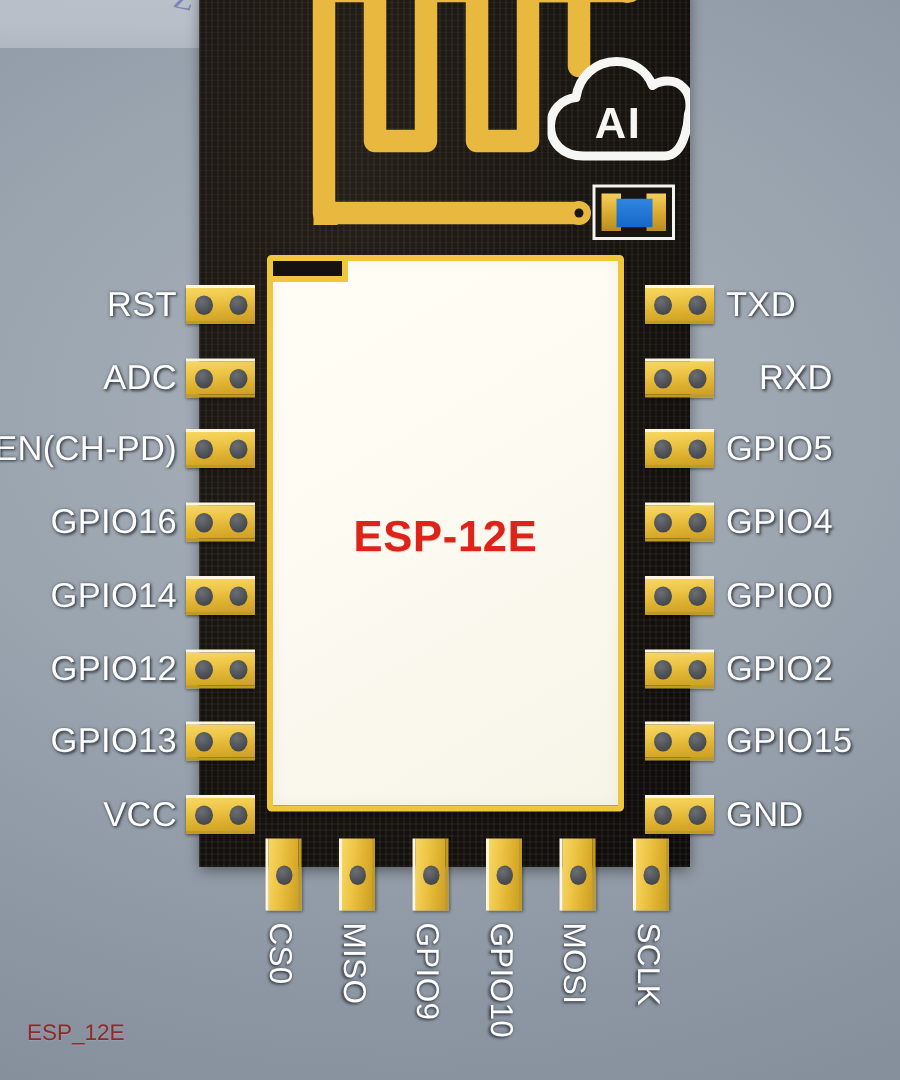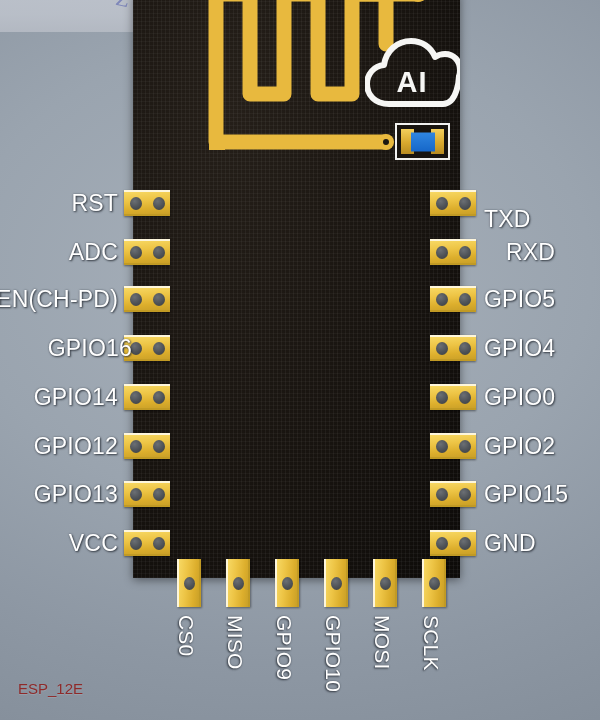--- a/index.html
+++ b/index.html
@@ -238,20 +238,24 @@
         <text x="47" y="58" font-family="'Liberation Sans', sans-serif" font-size="29" font-weight="bold" fill="#f6f6f4" text-anchor="middle" letter-spacing="1">AI</text>
       </svg>
     </div>
 
     <div class="led">
       <div class="led-pad left"></div>
       <div class="led-pad right"></div>
       <div class="led-die"></div>
     </div>
 
+    <div class="shield">
+      <div class="shield-notch"></div>
+      <div class="chip-name">ESP-12E</div>
+    </div>
   </div>
 
   <div id="pins-layer">
       <div class="pad-side" style="left: 124px; top: 190px;">
         <span class="pad-hole"></span>
         <span class="pad-hole"></span>
       </div>
       <div class="pin-label left" style="right: 482px; top: 203px;">RST</div>
       <div class="pad-side" style="left: 124px; top: 239px;">
         <span class="pad-hole"></span>
@@ -260,21 +264,21 @@
       <div class="pin-label left" style="right: 482px; top: 252px;">ADC</div>
       <div class="pad-side" style="left: 124px; top: 286px;">
         <span class="pad-hole"></span>
         <span class="pad-hole"></span>
       </div>
       <div class="pin-label left" style="right: 482px; top: 299px;">EN(CH-PD)</div>
       <div class="pad-side" style="left: 124px; top: 335px;">
         <span class="pad-hole"></span>
         <span class="pad-hole"></span>
       </div>
-      <div class="pin-label left" style="right: 468px; top: 348px;">GPIO16</div>
+      <div class="pin-label left" style="right: 482px; top: 348px;">GPIO16</div>
       <div class="pad-side" style="left: 124px; top: 384px;">
         <span class="pad-hole"></span>
         <span class="pad-hole"></span>
       </div>
       <div class="pin-label left" style="right: 482px; top: 397px;">GPIO14</div>
       <div class="pad-side" style="left: 124px; top: 433px;">
         <span class="pad-hole"></span>
         <span class="pad-hole"></span>
       </div>
       <div class="pin-label left" style="right: 482px; top: 446px;">GPIO12</div>
@@ -285,21 +289,21 @@
       <div class="pin-label left" style="right: 482px; top: 494px;">GPIO13</div>
       <div class="pad-side" style="left: 124px; top: 530px;">
         <span class="pad-hole"></span>
         <span class="pad-hole"></span>
       </div>
       <div class="pin-label left" style="right: 482px; top: 543px;">VCC</div>
       <div class="pad-side" style="left: 430px; top: 190px;">
         <span class="pad-hole"></span>
         <span class="pad-hole"></span>
       </div>
-      <div class="pin-label right" style="left: 484px; top: 203px; margin-top: 16px;">TXD</div>
+      <div class="pin-label right" style="left: 484px; top: 203px;">TXD</div>
       <div class="pad-side" style="left: 430px; top: 239px;">
         <span class="pad-hole"></span>
         <span class="pad-hole"></span>
       </div>
       <div class="pin-label right" style="left: 484px; top: 252px; margin-left: 22px;">RXD</div>
       <div class="pad-side" style="left: 430px; top: 286px;">
         <span class="pad-hole"></span>
         <span class="pad-hole"></span>
       </div>
       <div class="pin-label right" style="left: 484px; top: 299px;">GPIO5</div>

